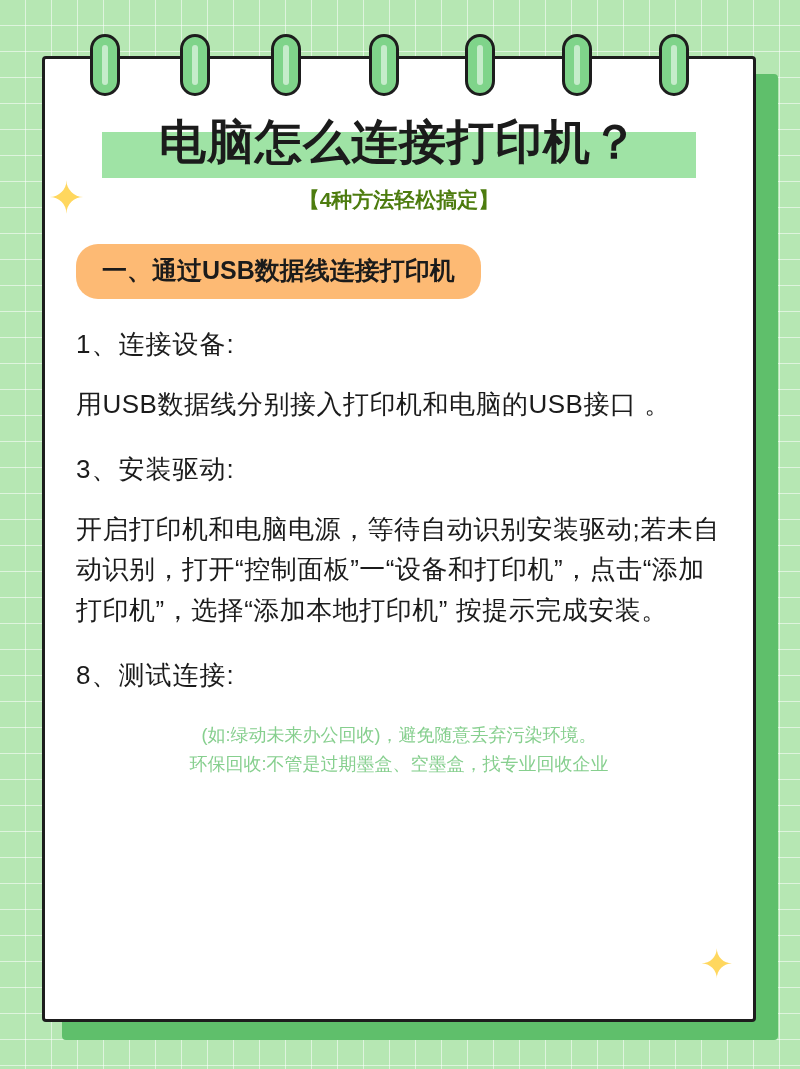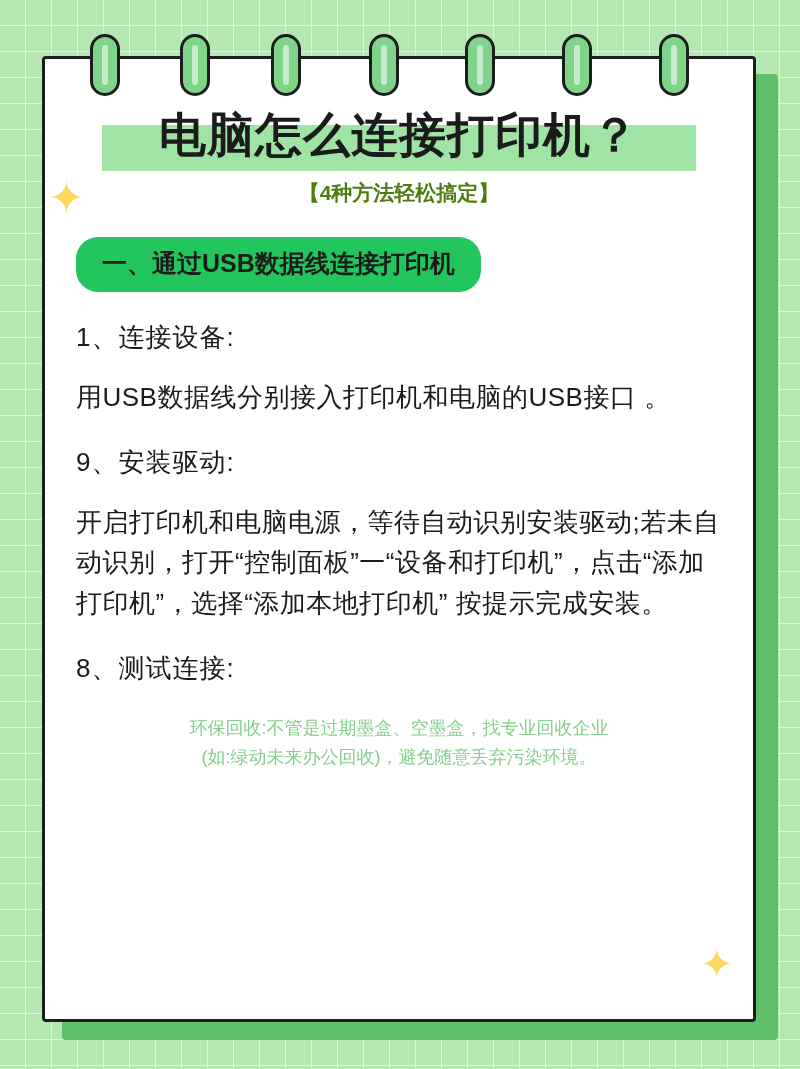--- a/index.html
+++ b/index.html
@@ -102,35 +102,35 @@
     z-index: 0;
   }
   #main-title {
     position: relative;
     z-index: 1;
     font-size: 47px;
     font-weight: bold;
     color: #1b1b1b;
     letter-spacing: 1px;
     line-height: 1.1;
-    margin: 5px;
+    margin: 12px;
     white-space: nowrap;
   }
   #subtitle {
     margin-top: 18px;
     text-align: center;
     font-size: 21px;
     font-weight: bold;
     color: #4d7c0f;
   }
 
   #section-pill {
     display: inline-block;
     margin-top: 30px;
-    background: #22c55e;
+    background: #fdba74;
     border-radius: 22px;
     padding: 10px 26px 12px 26px;
     font-size: 25px;
     font-weight: bold;
     color: #1b1b1b;
     white-space: nowrap;
   }
 
   .step {
     margin-top: 26px;
@@ -196,29 +196,29 @@
   <div style="text-align:left;">
     <div id="section-pill">一、通过USB数据线连接打印机</div>
   </div>
 
   <div class="step">
     <div class="step-head">1、连接设备:</div>
     <div class="step-body">用USB数据线分别接入打印机和电脑的USB接口 。</div>
   </div>
 
   <div class="step">
-    <div class="step-head">9、安装驱动:</div>
+    <div class="step-head">3、安装驱动:</div>
     <div class="step-body">开启打印机和电脑电源，等待自动识别安装驱动;若未自动识别，打开“控制面板”一“设备和打印机”，点击“添加打印机”，选择“添加本地打印机” 按提示完成安装。</div>
   </div>
 
   <div class="step">
     <div class="step-head">8、测试连接:</div>
   </div>
 
   <div id="footer-note">
+    <div>(如:绿动未来办公回收)，避免随意丢弃污染环境。</div>
     <div>环保回收:不管是过期墨盒、空墨盒，找专业回收企业</div>
-    <div>(如:绿动未来办公回收)，避免随意丢弃污染环境。</div>
   </div>
 
 </div>
 
 <div class="sparkle" id="sparkle-left">✦</div>
 <div class="sparkle" id="sparkle-right">✦</div>
 
 </body></html>

